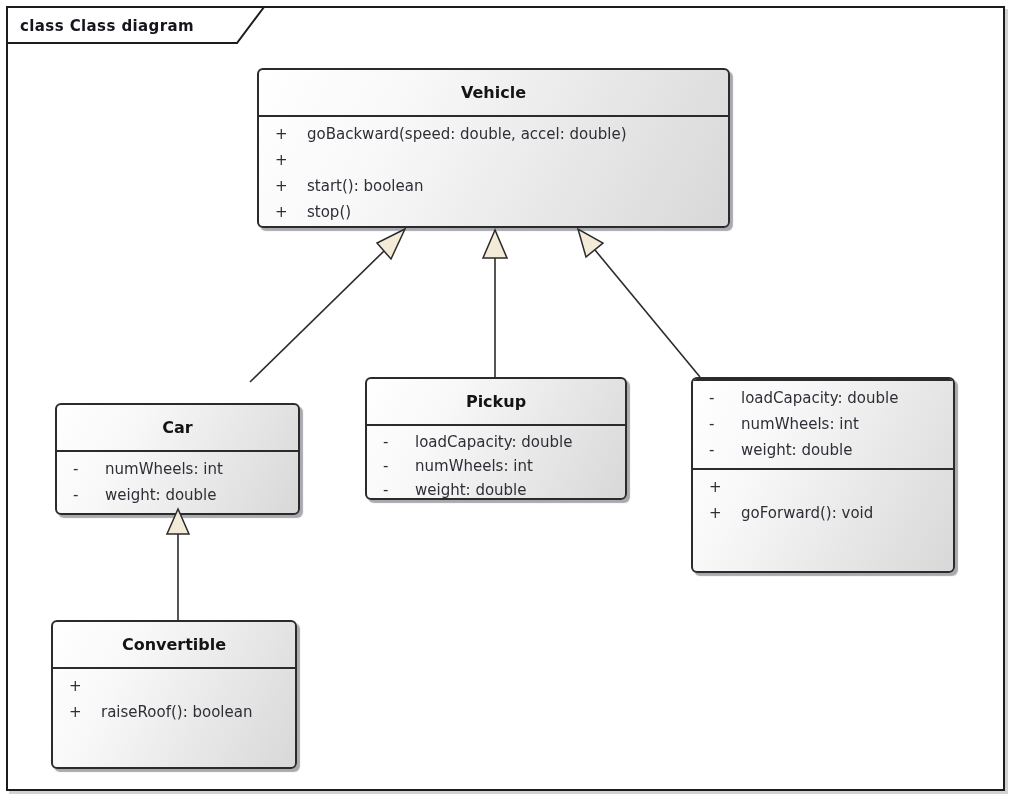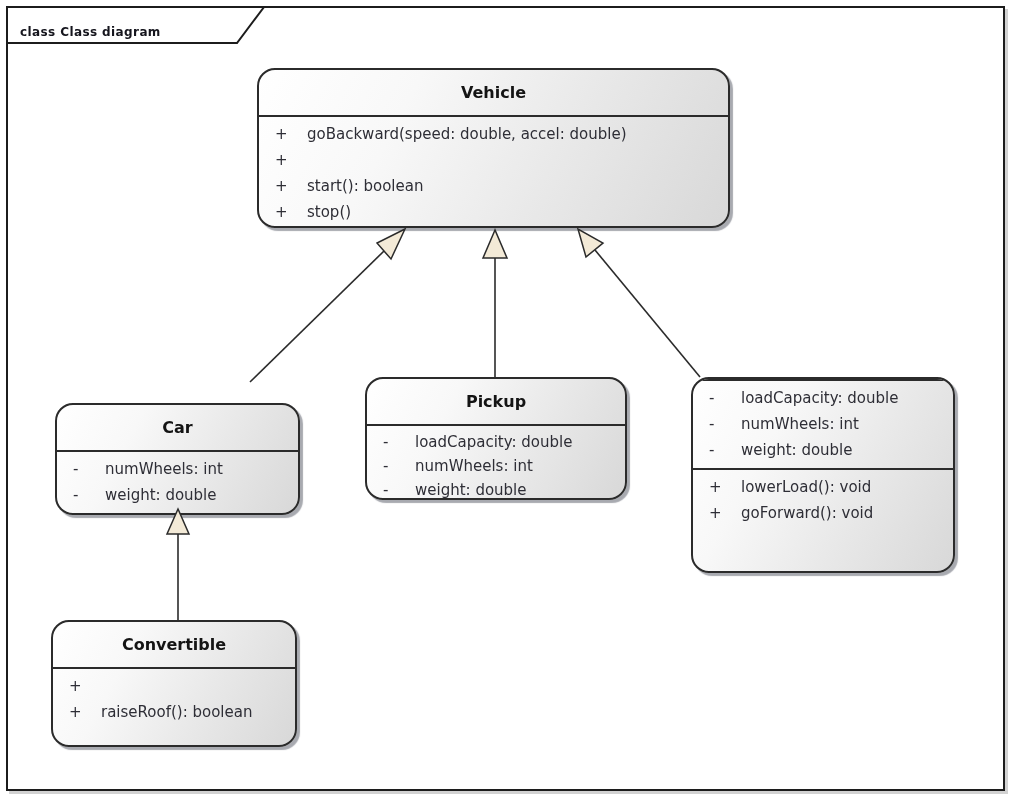--- a/index.html
+++ b/index.html
@@ -7,26 +7,26 @@
     position:relative;width:1024px;height:809px;background:#ffffff;
     font-family:"DejaVu Sans","Liberation Sans",sans-serif;overflow:hidden;
   }
   .frame{
     position:absolute;left:6px;top:6px;width:995px;height:781px;
     border:2px solid #1c1c1c;box-shadow:3px 3px 0 #d2d2d2;background:transparent;
   }
   .tab{position:absolute;left:6px;top:6px;width:262px;height:40px;}
   .tab svg{position:absolute;left:0;top:0;}
   .tab-label{
-    position:absolute;left:14px;top:8px;line-height:37px;
-    font-size:12px;font-weight:bold;color:#15151d;letter-spacing:.4px;white-space:nowrap;
+    position:absolute;left:14px;top:2px;line-height:37px;
+    font-size:15px;font-weight:bold;color:#15151d;letter-spacing:.4px;white-space:nowrap;
   }
   .uml-class{
     position:absolute;box-sizing:border-box;
-    border:2px solid #2b2b2b;border-radius:18px;
+    border:2px solid #2b2b2b;border-radius:6px;
     background:linear-gradient(118deg,#ffffff 0%,#f8f8f8 30%,#e9e9e9 62%,#d8d8d8 100%);
     box-shadow:3px 3px 1px #a8aab0;
     display:flex;flex-direction:column;overflow:hidden;
   }
   .class-title{
     flex:0 0 45px;line-height:45px;text-align:center;
     font-size:16px;font-weight:bold;color:#141414;
   }
   .compartment{
     border-top:2px solid #2b2b2b;padding:4px 0 0 0;box-sizing:border-box;
@@ -114,30 +114,29 @@
           <span class="sig">numWheels: int</span>
         </div>
         <div class="member-row">
           <span class="vis">-</span>
           <span class="sig">weight: double</span>
         </div>
       </div>
     <div class="compartment" style="flex:1 1 auto">
         <div class="member-row">
           <span class="vis">+</span>
-          <span class="sig">lowerLoad(): void</span>
         </div>
         <div class="member-row">
           <span class="vis">+</span>
           <span class="sig">goForward(): void</span>
         </div>
       </div>
   </div>
 
-  <div class="uml-class" style="left:51px;top:620px;width:246px;height:127px">
+  <div class="uml-class" style="left:51px;top:620px;width:246px;height:149px">
     <div class="class-title">Convertible</div>
     <div class="compartment">
         <div class="member-row">
           <span class="vis">+</span>
         </div>
         <div class="member-row">
           <span class="vis">+</span>
           <span class="sig">raiseRoof(): boolean</span>
         </div>
       </div>

